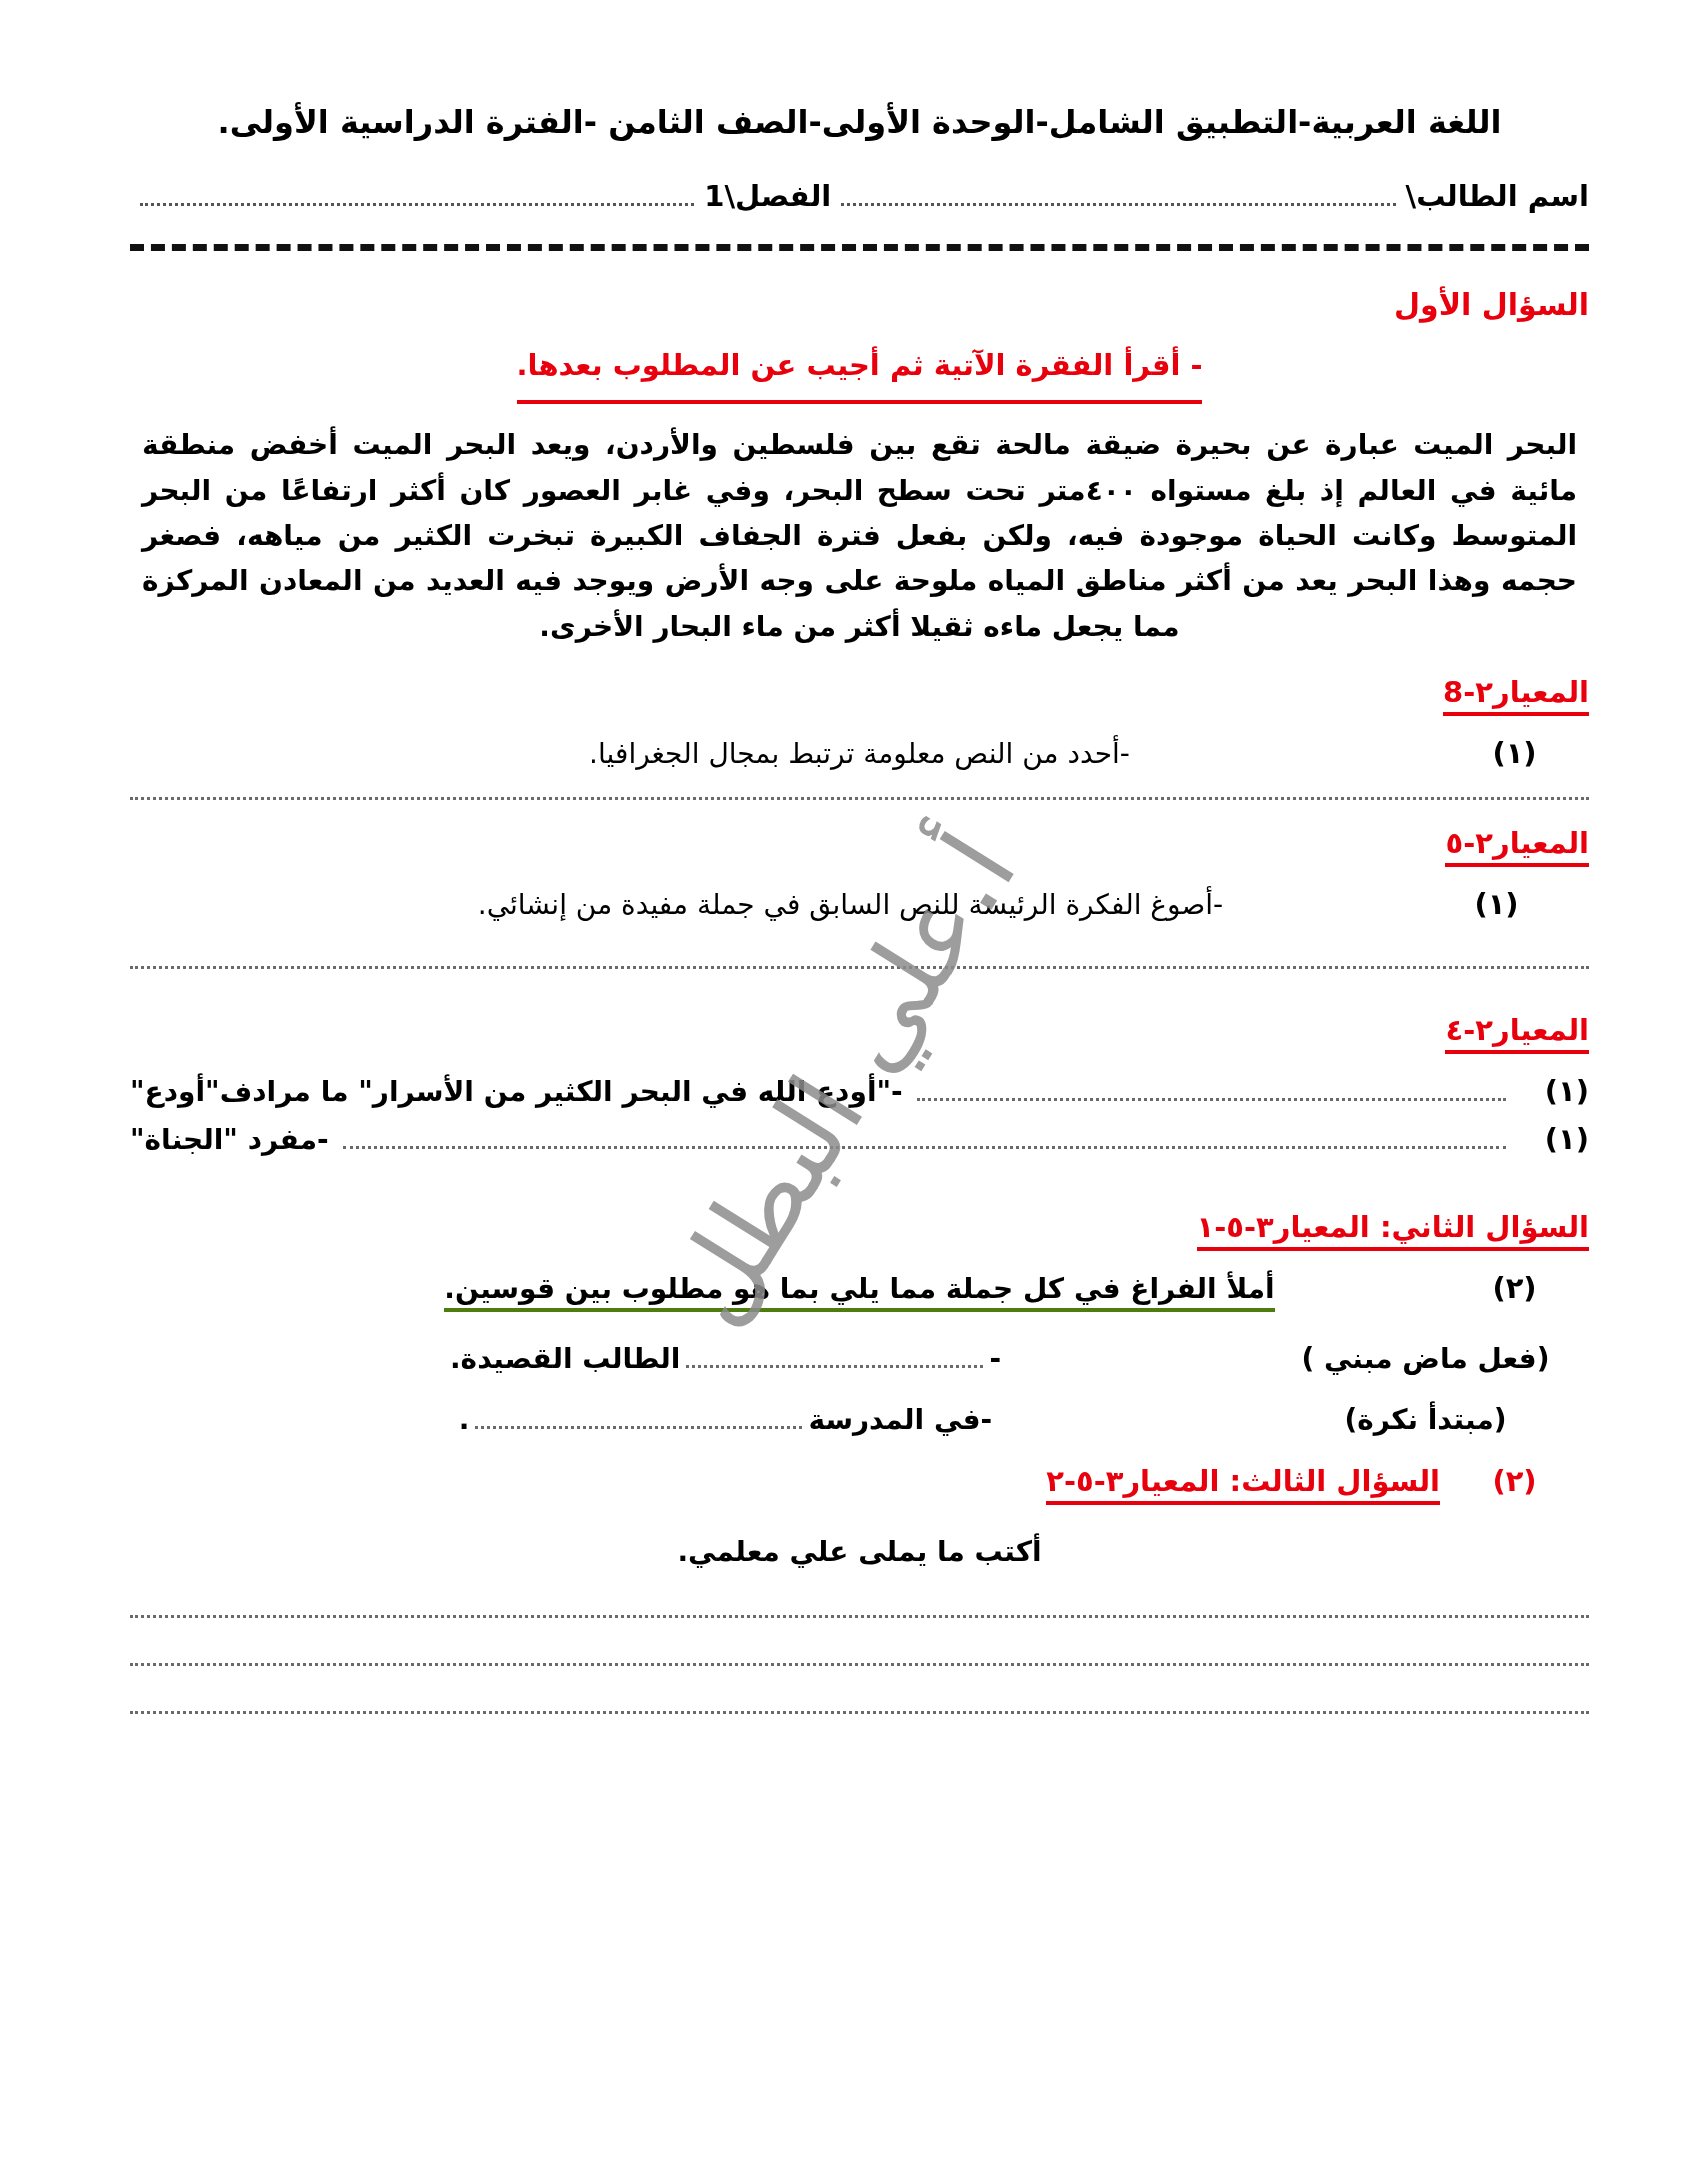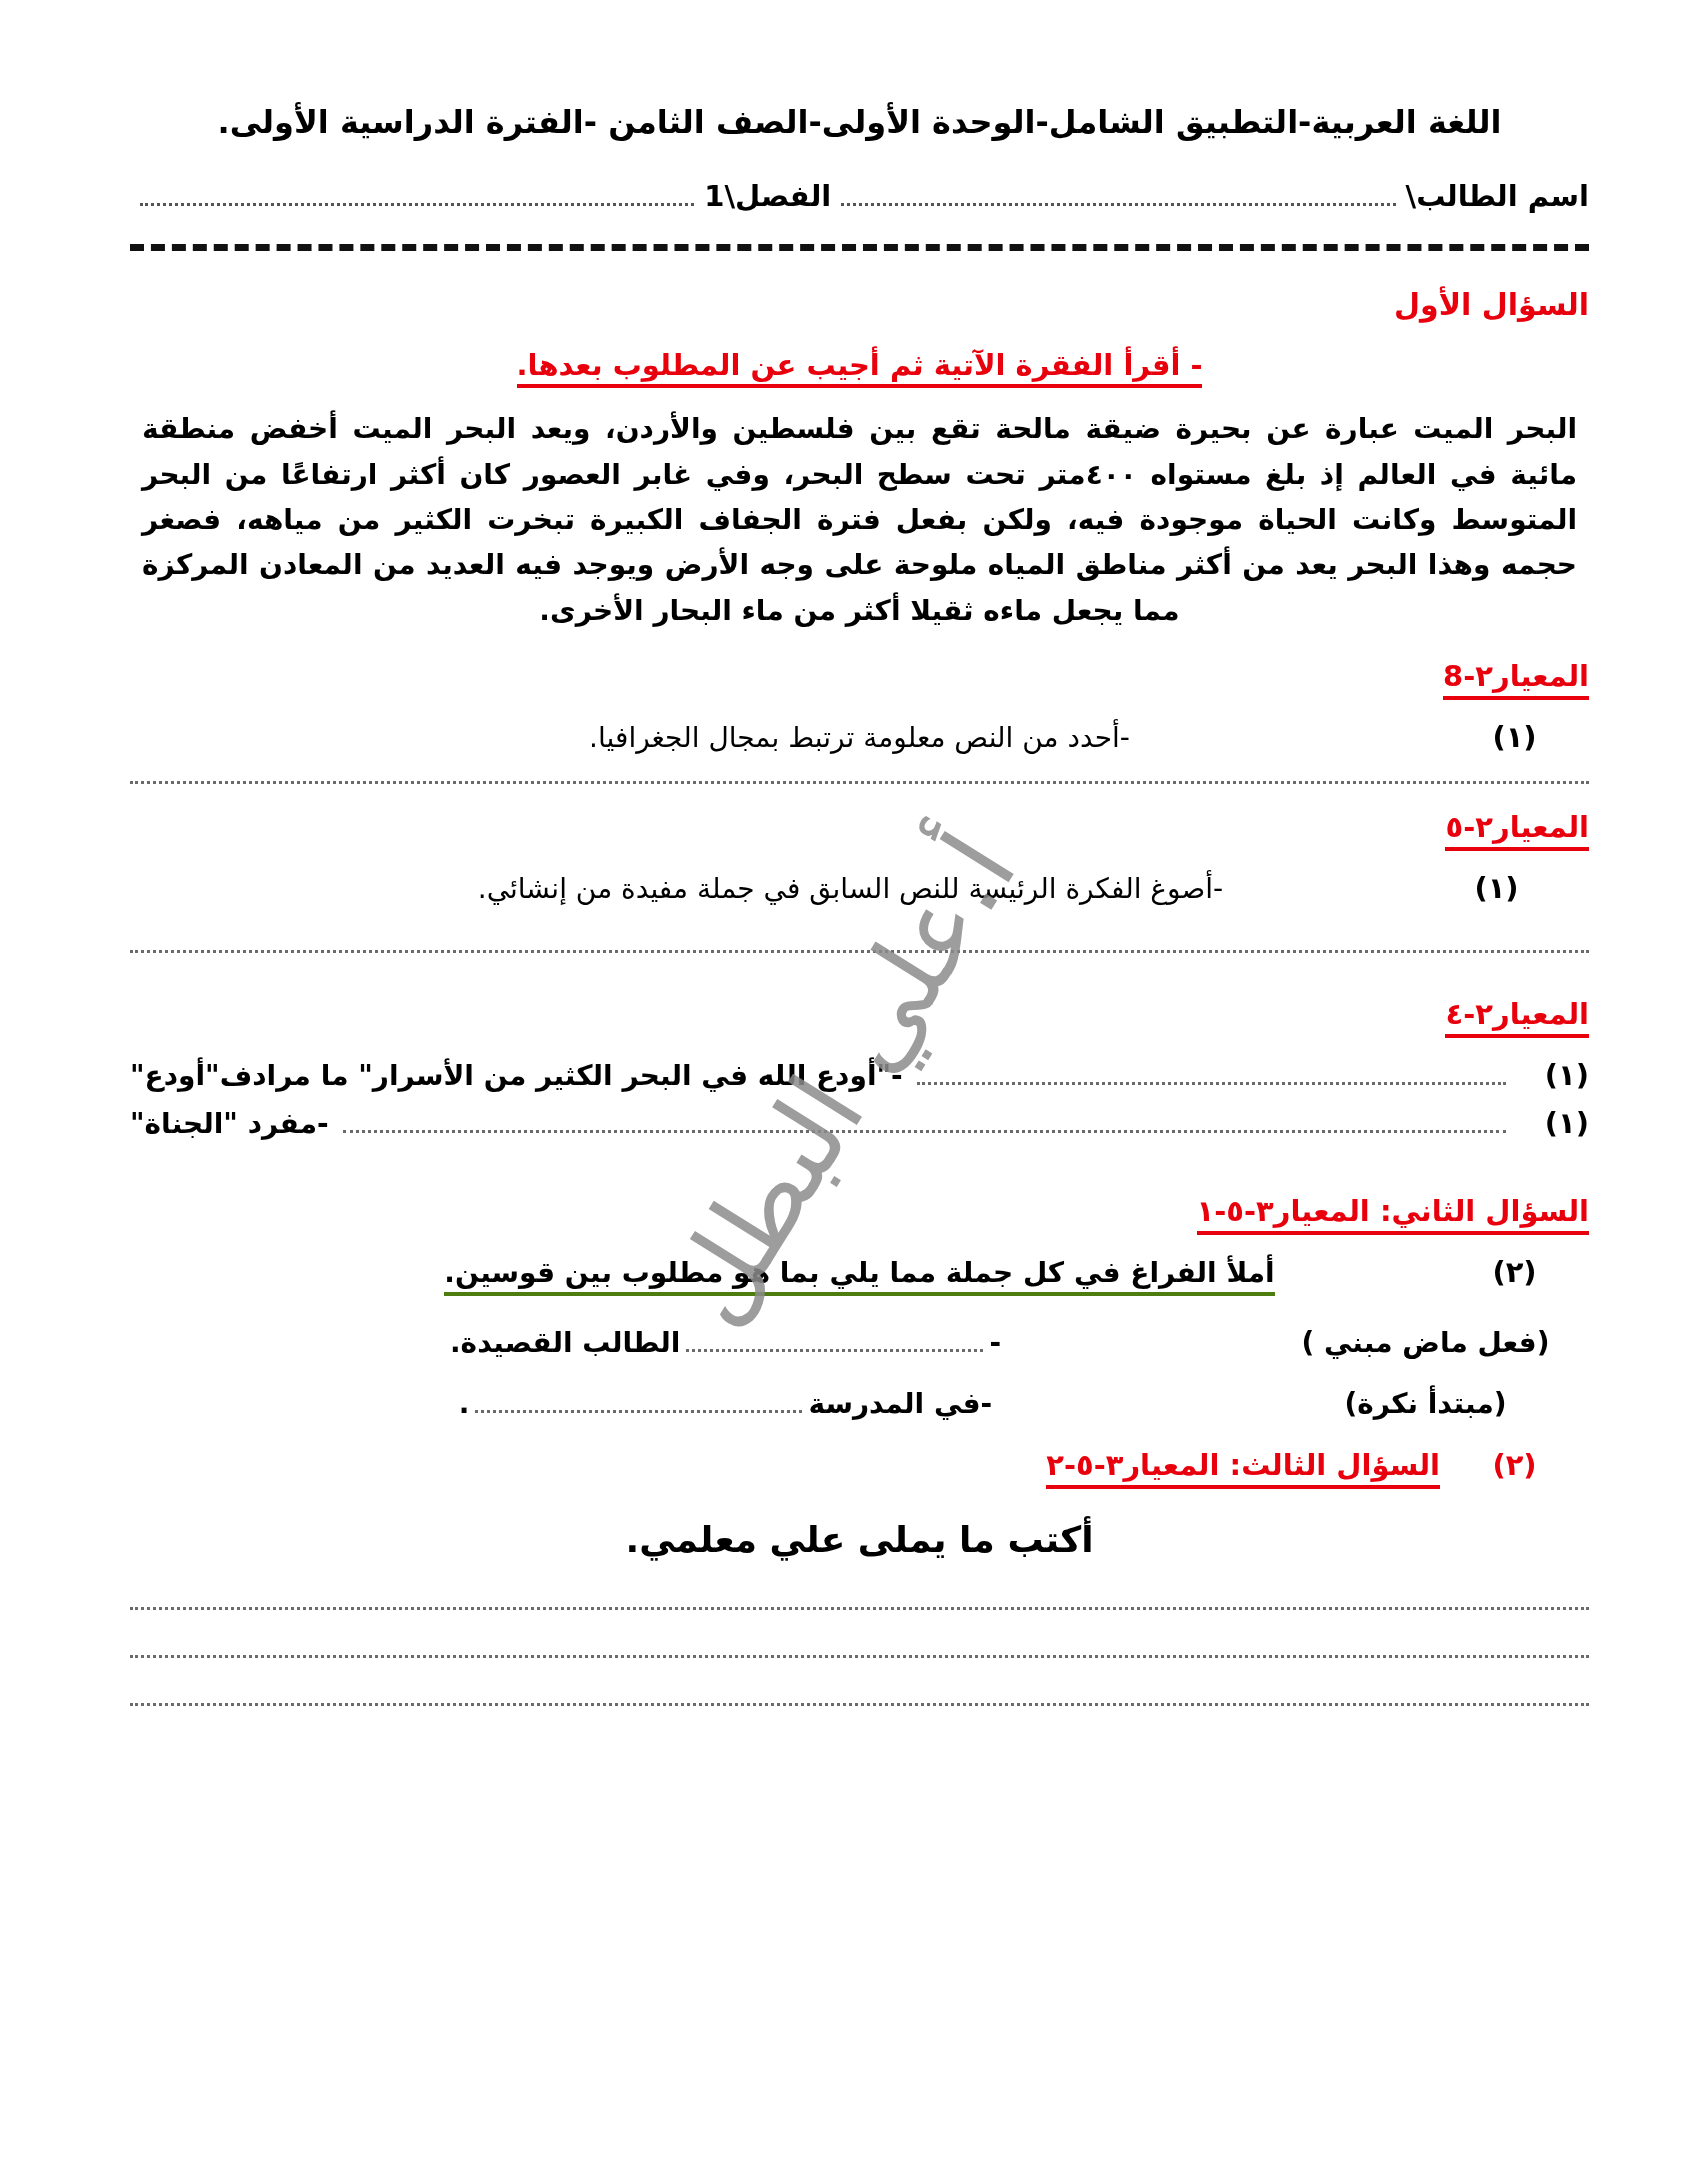--- a/index.html
+++ b/index.html
@@ -98,21 +98,21 @@
   }
   .sub-head-red {
     font-size: 29px;
     font-weight: bold;
     color: #e8000d;
     text-align: center;
     margin: 0 0 18px 0;
   }
   .sub-head-red span {
     border-bottom: 4px solid #e8000d;
-    padding-bottom: 2px;
+    padding-bottom: 18px;
     display: inline-block;
   }
   .criterion {
     font-size: 29px;
     font-weight: bold;
     color: #e8000d;
     text-align: right;
     margin: 26px 0 20px 0;
   }
   .criterion span {
@@ -237,21 +237,21 @@
     display: inline-block;
     width: 297px;
     border-bottom: 3px dotted #6a6a6a;
     height: 1px;
     margin: 0 6px 9px 6px;
   }
   .blank-row .blank.wide { width: 327px; }
   .blank-row .before, .blank-row .after { white-space: nowrap; text-align: right; }
 
   .dictation-line {
-    font-size: 36px;
+    font-size: 28px;
     font-weight: bold;
     color: #000;
     text-align: center;
     margin: 30px 0 46px 0;
   }
   .spacer-xs { height: 14px; }
   .spacer-sm { height: 26px; }
 </style>
 </head>
 <body>

